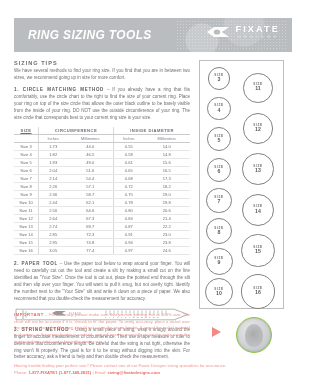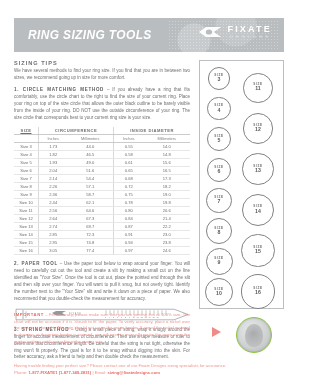--- a/index.html
+++ b/index.html
@@ -6,21 +6,21 @@
   body{
     width:298px;height:386px;background:#ffffff;
     font-family:"Liberation Sans", sans-serif;
     color:#58595b;overflow:hidden;position:relative;
   }
   .page{width:298px;height:386px;position:relative;box-sizing:border-box;}
 
   
   .header{
     position:absolute;left:14px;top:18px;width:270px;height:34px;
-    background:#b9bdbf;overflow:hidden;
+    background:#b9bdbf;overflow:hidden;padding-left:8px;
   }
   .header::after{
     content:"";position:absolute;right:0;top:0;width:120px;height:34px;
     background:
       radial-gradient(circle at 30px 22px, rgba(255,255,255,.22) 0 16px, transparent 17px),
       radial-gradient(circle at 72px 8px, rgba(255,255,255,.15) 0 20px, transparent 21px);
   }
   .header-dots{
     position:absolute;right:6px;top:2px;width:110px;height:30px;
     background-image:radial-gradient(rgba(255,255,255,.35) .6px, transparent .7px);

